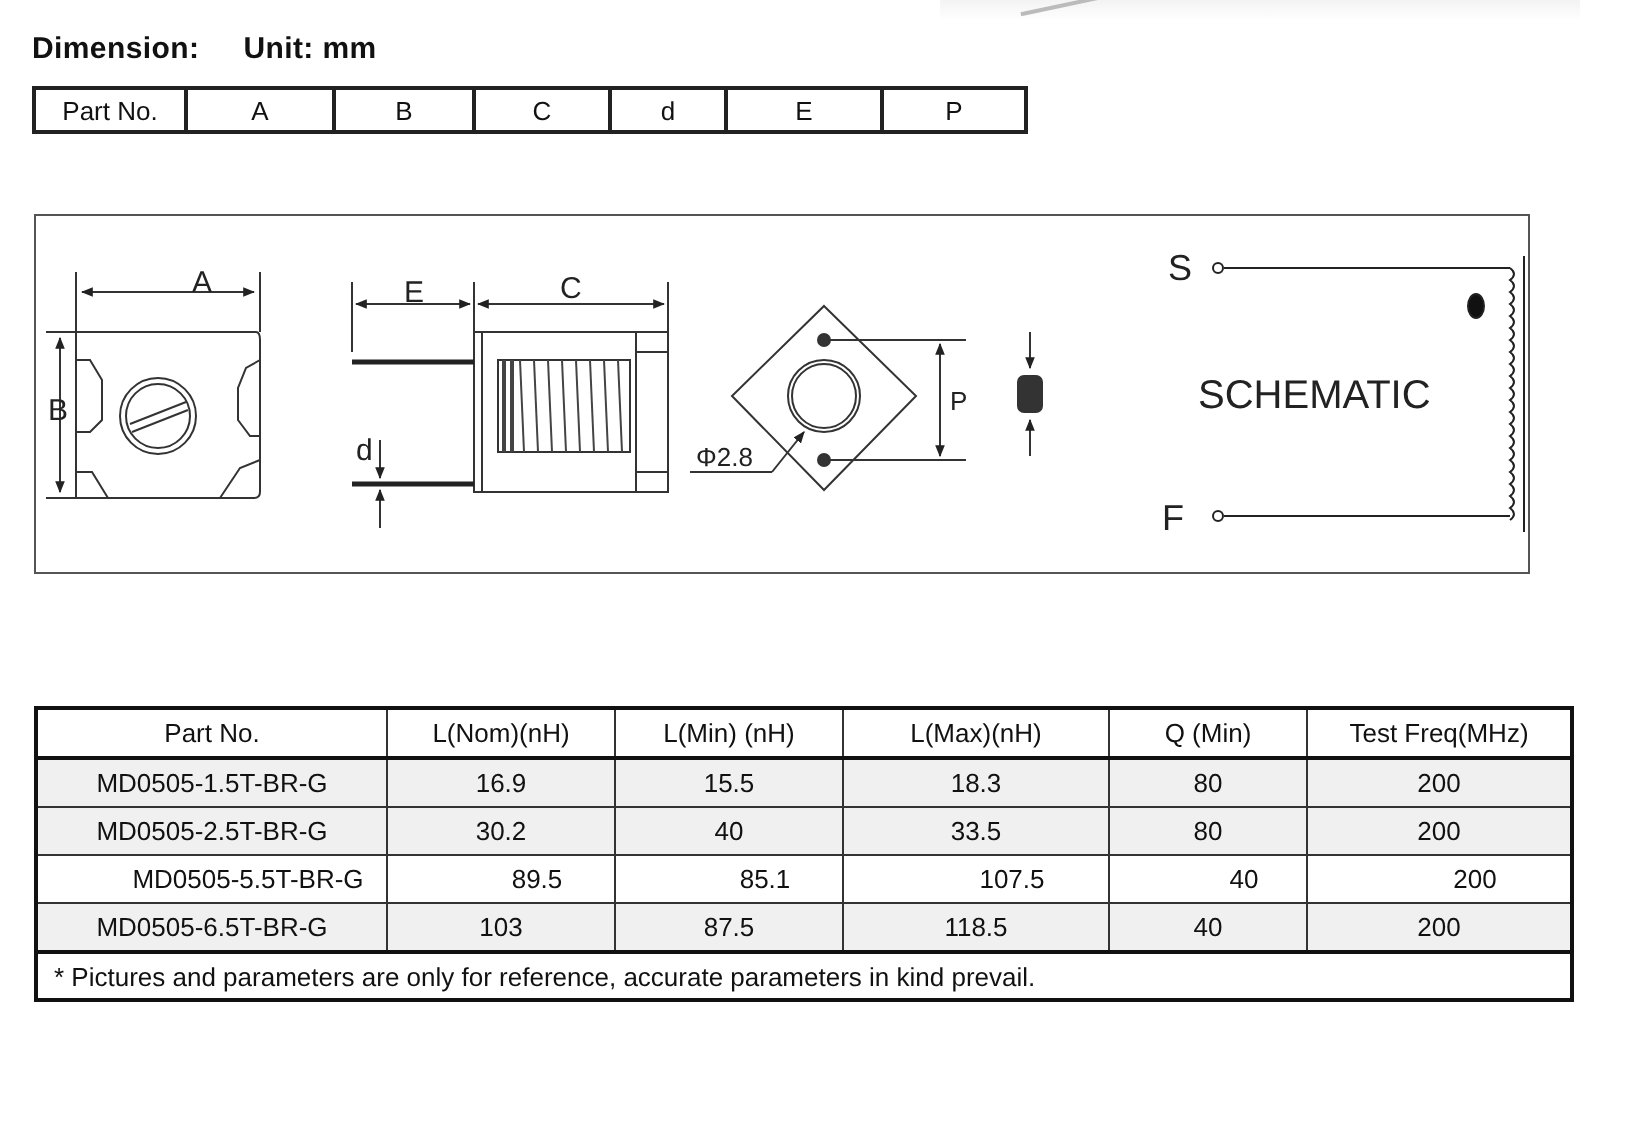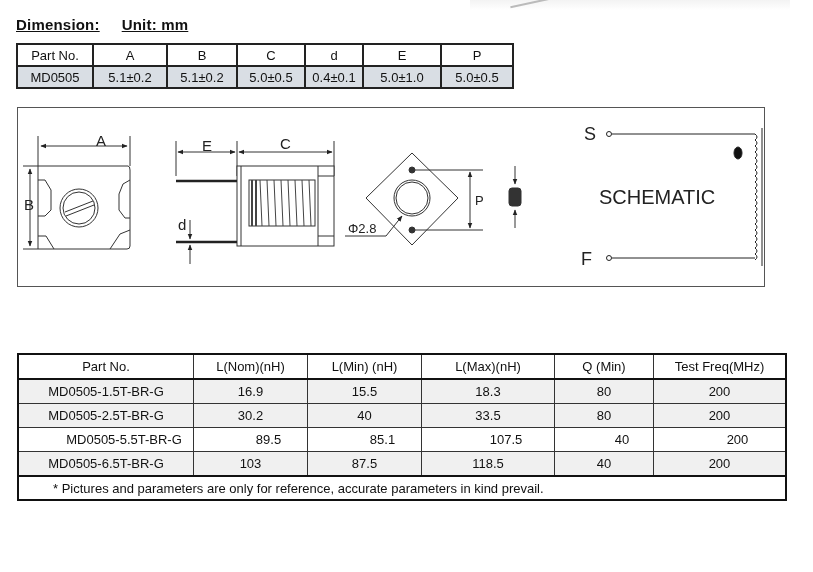--- a/index.html
+++ b/index.html
@@ -1,37 +1,37 @@
 <!DOCTYPE html>
 <html><head>
 <meta charset="utf-8">
 <style>
   html, body { margin:0; padding:0; background:#ffffff; }
   body { width:813px; height:572px; position:relative; overflow:hidden; font-family:"Liberation Sans", sans-serif; color:#111; }
   .top-strip { position:absolute; left:470px; top:0; width:320px; height:10px; background:linear-gradient(to bottom,#f3f3f3,#ffffff); }
   .top-strip .pen { position:absolute; left:40px; top:2px; width:40px; height:2px; background:#bbb; transform:rotate(-12deg); }
-  .heading { position:absolute; left:16px; top:16px; font-size:15px; font-weight:bold; letter-spacing:0.2px;text-decoration:underline; }
+  .heading { position:absolute; left:16px; top:16px; font-size:15px; font-weight:bold; letter-spacing:0.2px; }
   .heading span + span { margin-left:22px; }
 
   table { border-collapse:collapse; }
   .dim-table { position:absolute; left:16px; top:43px; }
   .dim-table td { border:2px solid #222; font-size:13px; text-align:center; height:20px; padding:0 4px; }
   .dim-table tr.hdr td { background:#ffffff; }
   .dim-table tr.val td { background:#d9dee4; }
 
   .drawing { position:absolute; left:17px; top:107px; width:746px; height:178px; border:1px solid #555; background:#fff; }
   .drawing svg { position:absolute; left:0; top:0; }
 
   .spec-table { position:absolute; left:17px; top:353px; width:770px; }
   .spec-table td, .spec-table th { border:1px solid #333; font-size:13px; text-align:center; height:23px; padding:0; font-weight:normal; }
   .spec-table th { background:#ffffff; }
   .spec-table tr.odd td { background:#f0f0f0;margin-left:43px; }
   .spec-table tr.even td { background:#ffffff;padding-left:36px; }
   .spec-table tr.thick td { border-top:2px solid #111; }
-  .spec-table td.note { text-align:left; padding-left:34px; background:#fff; height:22px; border-top:2px solid #111; }
+  .spec-table td.note { text-align:left; padding-left:8px; background:#fff; height:22px; border-top:2px solid #111; }
   .spec-table { border:2px solid #111; }
 </style>
 </head>
 <body>
 
 <div class="top-strip">
     <div class="pen"></div>
   </div>
 
 <div class="heading">
@@ -41,29 +41,20 @@
 <table class="dim-table">
   <tbody>
       <tr class="hdr">
     <td style="width:66px">Part No.</td>
     <td style="width:64px">A</td>
     <td style="width:60px">B</td>
     <td style="width:58px">C</td>
     <td style="width:48px">d</td>
     <td style="width:68px">E</td>
     <td style="width:62px">P</td>
-  </tr>
-  <tr class="val">
-    <td>MD0505</td>
-    <td>5.1±0.2</td>
-    <td>5.1±0.2</td>
-    <td>5.0±0.5</td>
-    <td>0.4±0.1</td>
-    <td>5.0±1.0</td>
-    <td>5.0±0.5</td>
   </tr>
 </tbody>
   </table>
 
 <div class="drawing">
   <svg width="746" height="178" viewBox="0 0 746 178" xmlns="http://www.w3.org/2000/svg" font-family="Liberation Sans, sans-serif">
     <defs>
       <marker id="ar" viewBox="0 0 10 10" refX="9" refY="5" markerWidth="6" markerHeight="6" orient="auto-start-reverse">
           <path d="M0,1 L10,5 L0,9 z" fill="#222"></path>
         </marker>

